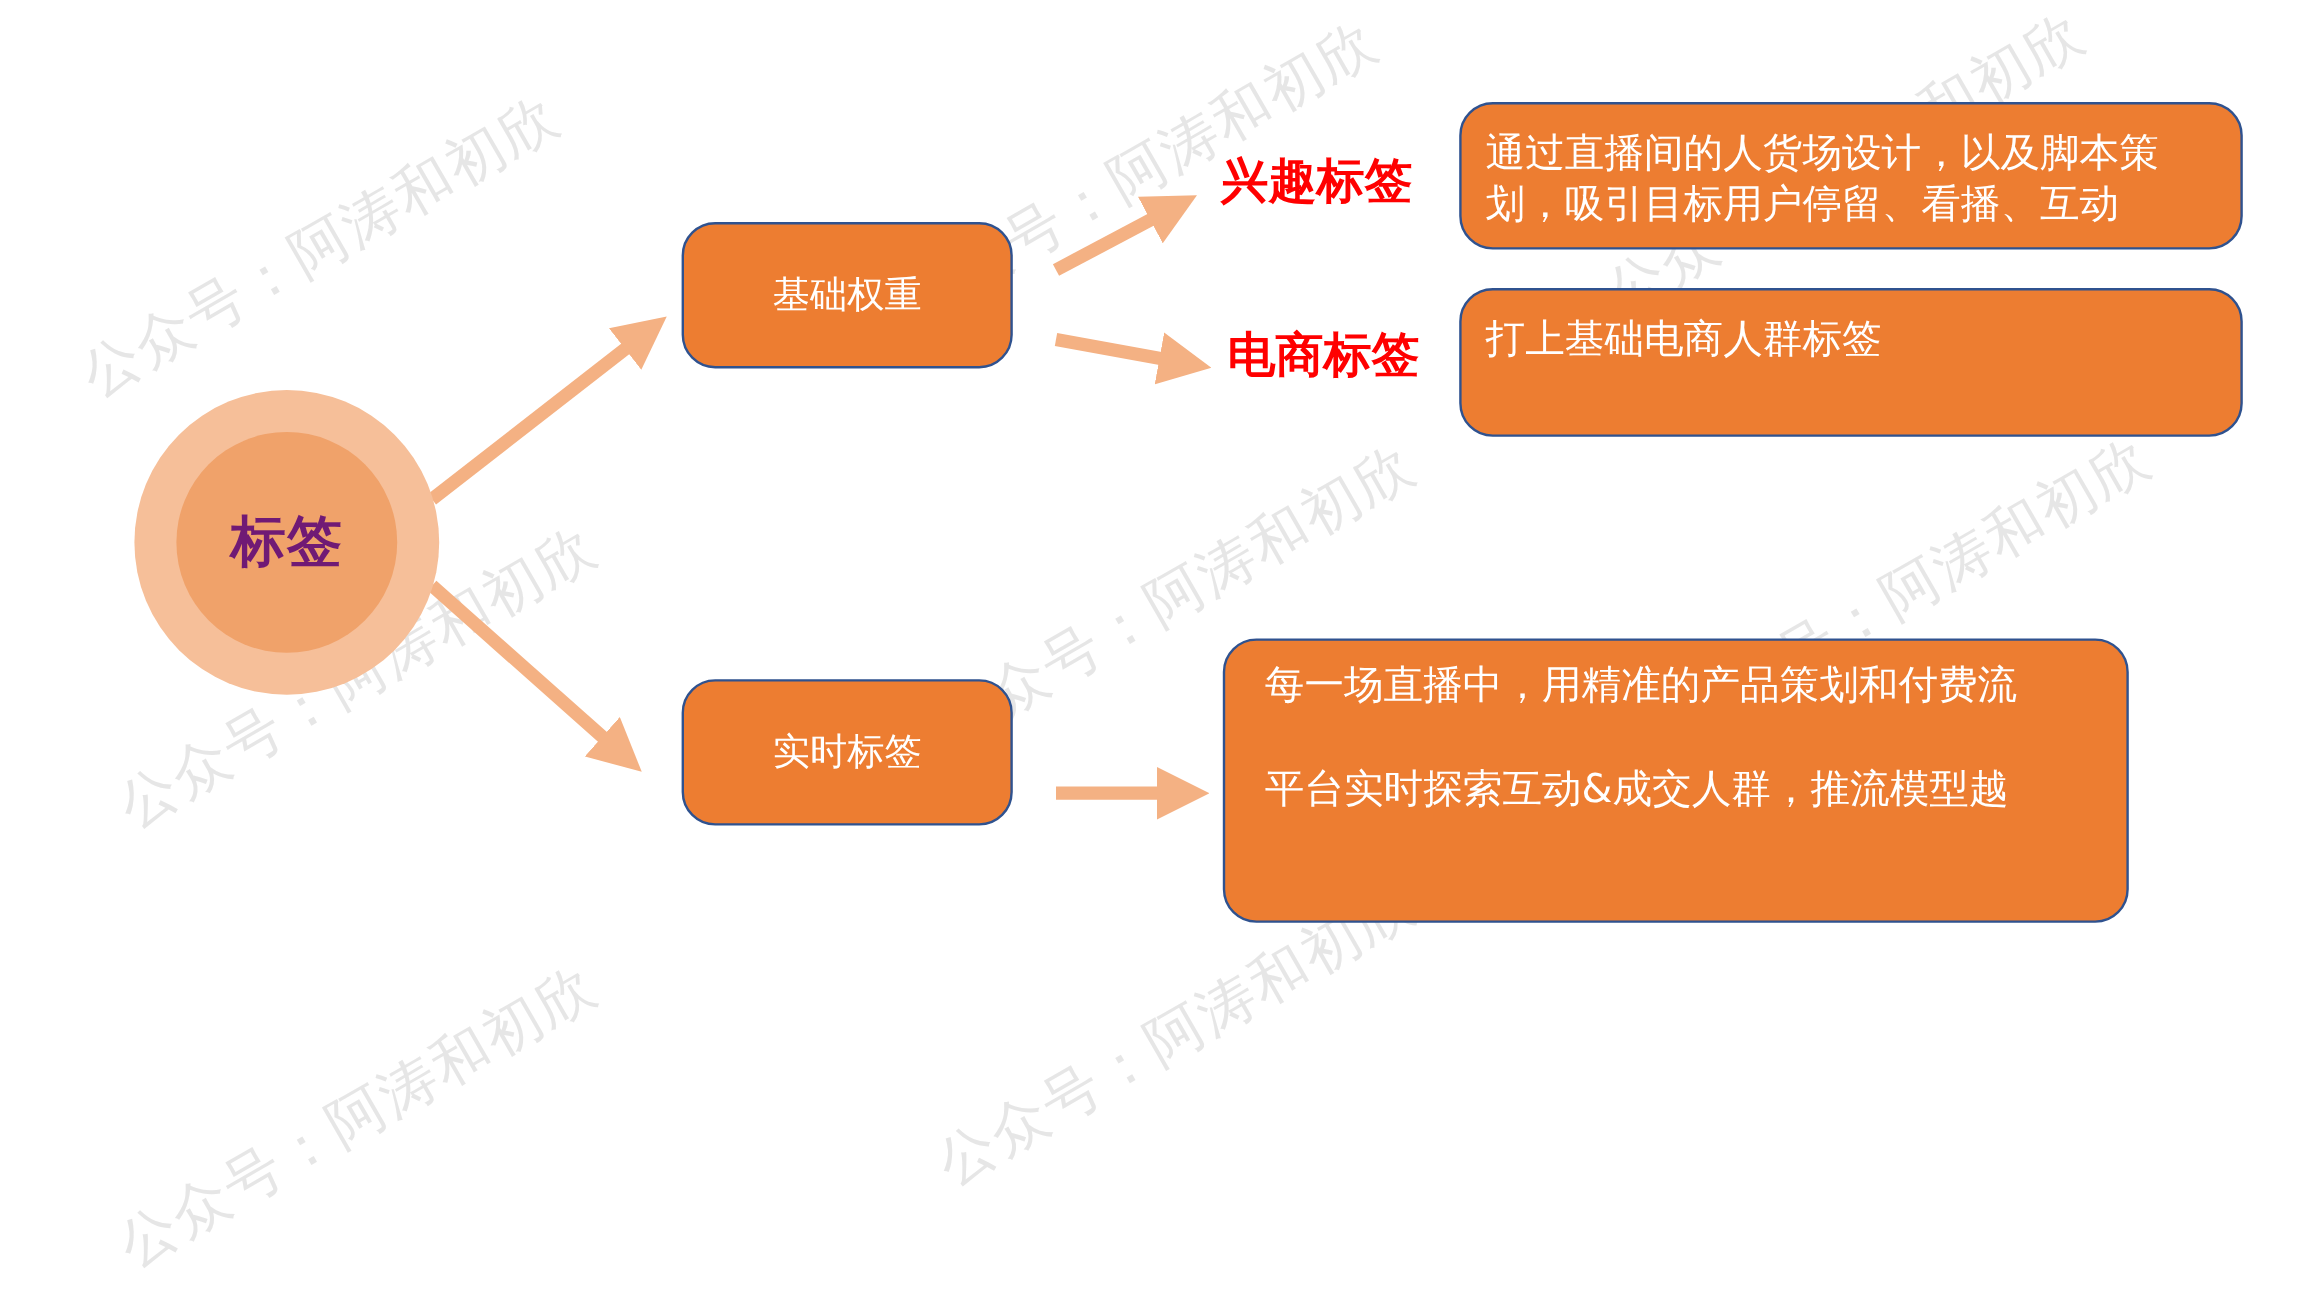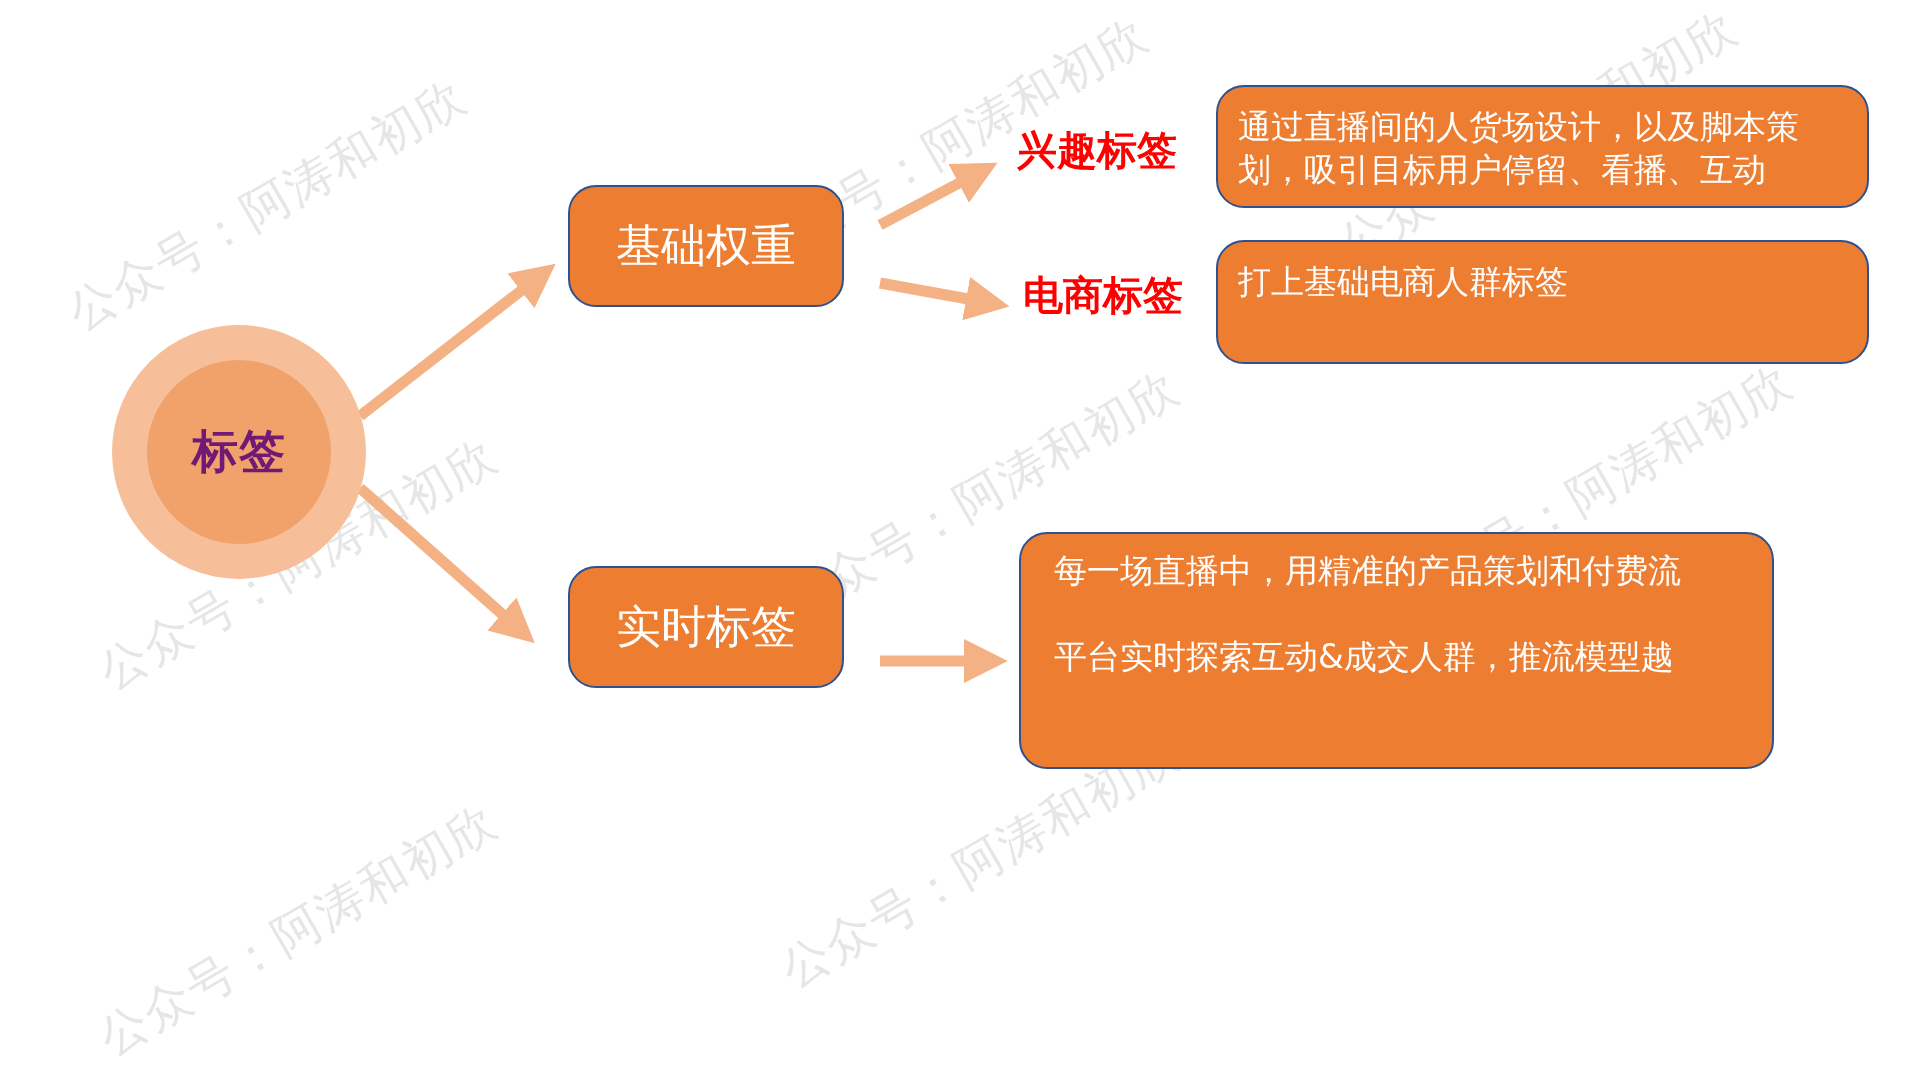--- a/index.html
+++ b/index.html
@@ -16,21 +16,21 @@
   .circle-inner {
     position: absolute; left: 147px; top: 360px; width: 184px; height: 184px;
     border-radius: 50%; background: #F0A26A;
     display: flex; align-items: center; justify-content: center;
   }
   .circle-label { color: #701a75; font-size: 46px; font-weight: bold; letter-spacing: 1px; }
   .box {
     position: absolute; background: #ED7D31; border: 2px solid #2F528F; border-radius: 28px;
     box-sizing: border-box; color: #ffffff;
   }
-  .box.small { display: flex; align-items: center; justify-content: center; font-size: 45px; }
+  .box.small { display: flex; align-items: center; justify-content: center; font-size: 31px; }
   .box.desc { padding: 18px 20px 0 20px; font-size: 33px; line-height: 43px; }
   .box.desc p { margin: 0; white-space: nowrap; }
   .box.desc .gap { height: 43px; }
   .red-label {
     position: absolute; color: #FF0000; font-size: 40px; font-weight: bold; white-space: nowrap;
     letter-spacing: 0px;
   }
   .wm {
     position: absolute; color: rgba(200,200,200,0.45); font-size: 48px; white-space: nowrap;
     transform: translate(-50%, -50%) rotate(-30deg); pointer-events: none; letter-spacing: 2px;

